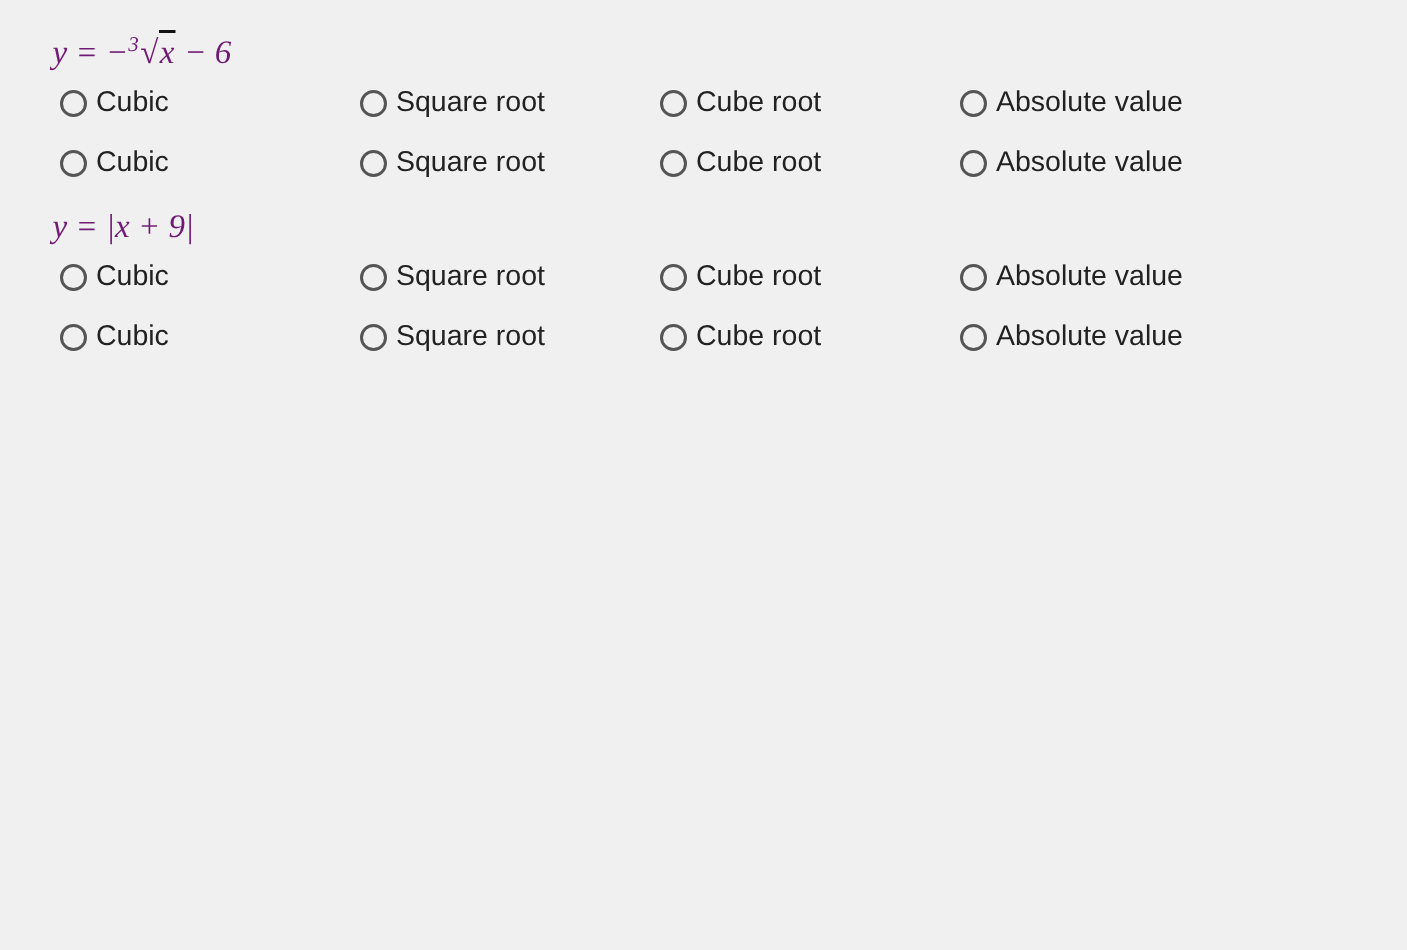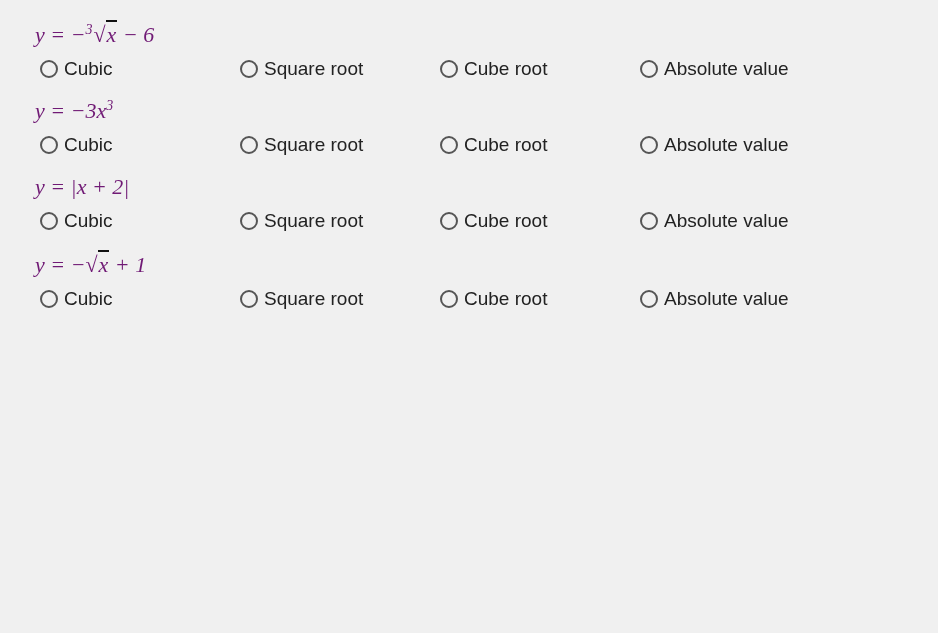--- a/index.html
+++ b/index.html
@@ -90,22 +90,43 @@
       <span class="option-label">Cube root</span>
     </div>
     <div class="option">
       <span class="radio-circle"></span>
       <span class="option-label">Absolute value</span>
     </div>
   </div>
 </div>
 
 <div class="question-block">
+  <div class="options-row">
+    <div class="option">
+      <span class="radio-circle"></span>
+      <span class="option-label">Cubic</span>
+    </div>
+    <div class="option">
+      <span class="radio-circle"></span>
+      <span class="option-label">Square root</span>
+    </div>
+    <div class="option">
+      <span class="radio-circle"></span>
+      <span class="option-label">Cube root</span>
+    </div>
+    <div class="option">
+      <span class="radio-circle"></span>
+      <span class="option-label">Absolute value</span>
+    </div>
+  </div>
+</div>
+
+<div class="question-block">
   <div class="equation">
-    <span>y = −3x<sup style="font-size:14px;">3</sup></span>
+    <span>y = |x + 9|</span>
   </div>
   <div class="options-row">
     <div class="option">
       <span class="radio-circle"></span>
       <span class="option-label">Cubic</span>
     </div>
     <div class="option">
       <span class="radio-circle"></span>
       <span class="option-label">Square root</span>
     </div>
@@ -114,47 +135,20 @@
       <span class="option-label">Cube root</span>
     </div>
     <div class="option">
       <span class="radio-circle"></span>
       <span class="option-label">Absolute value</span>
     </div>
   </div>
 </div>
 
 <div class="question-block">
-  <div class="equation">
-    <span>y = |x + 2|</span>
-  </div>
-  <div class="options-row">
-    <div class="option">
-      <span class="radio-circle"></span>
-      <span class="option-label">Cubic</span>
-    </div>
-    <div class="option">
-      <span class="radio-circle"></span>
-      <span class="option-label">Square root</span>
-    </div>
-    <div class="option">
-      <span class="radio-circle"></span>
-      <span class="option-label">Cube root</span>
-    </div>
-    <div class="option">
-      <span class="radio-circle"></span>
-      <span class="option-label">Absolute value</span>
-    </div>
-  </div>
-</div>
-
-<div class="question-block">
-  <div class="equation">
-    <span>y = −</span><span style="font-size:22px;">√</span><span style="border-top:2px solid #111; display:inline-block; padding:0 1px;">x</span><span> + 1</span>
-  </div>
   <div class="options-row">
     <div class="option">
       <span class="radio-circle"></span>
       <span class="option-label">Cubic</span>
     </div>
     <div class="option">
       <span class="radio-circle"></span>
       <span class="option-label">Square root</span>
     </div>
     <div class="option">

